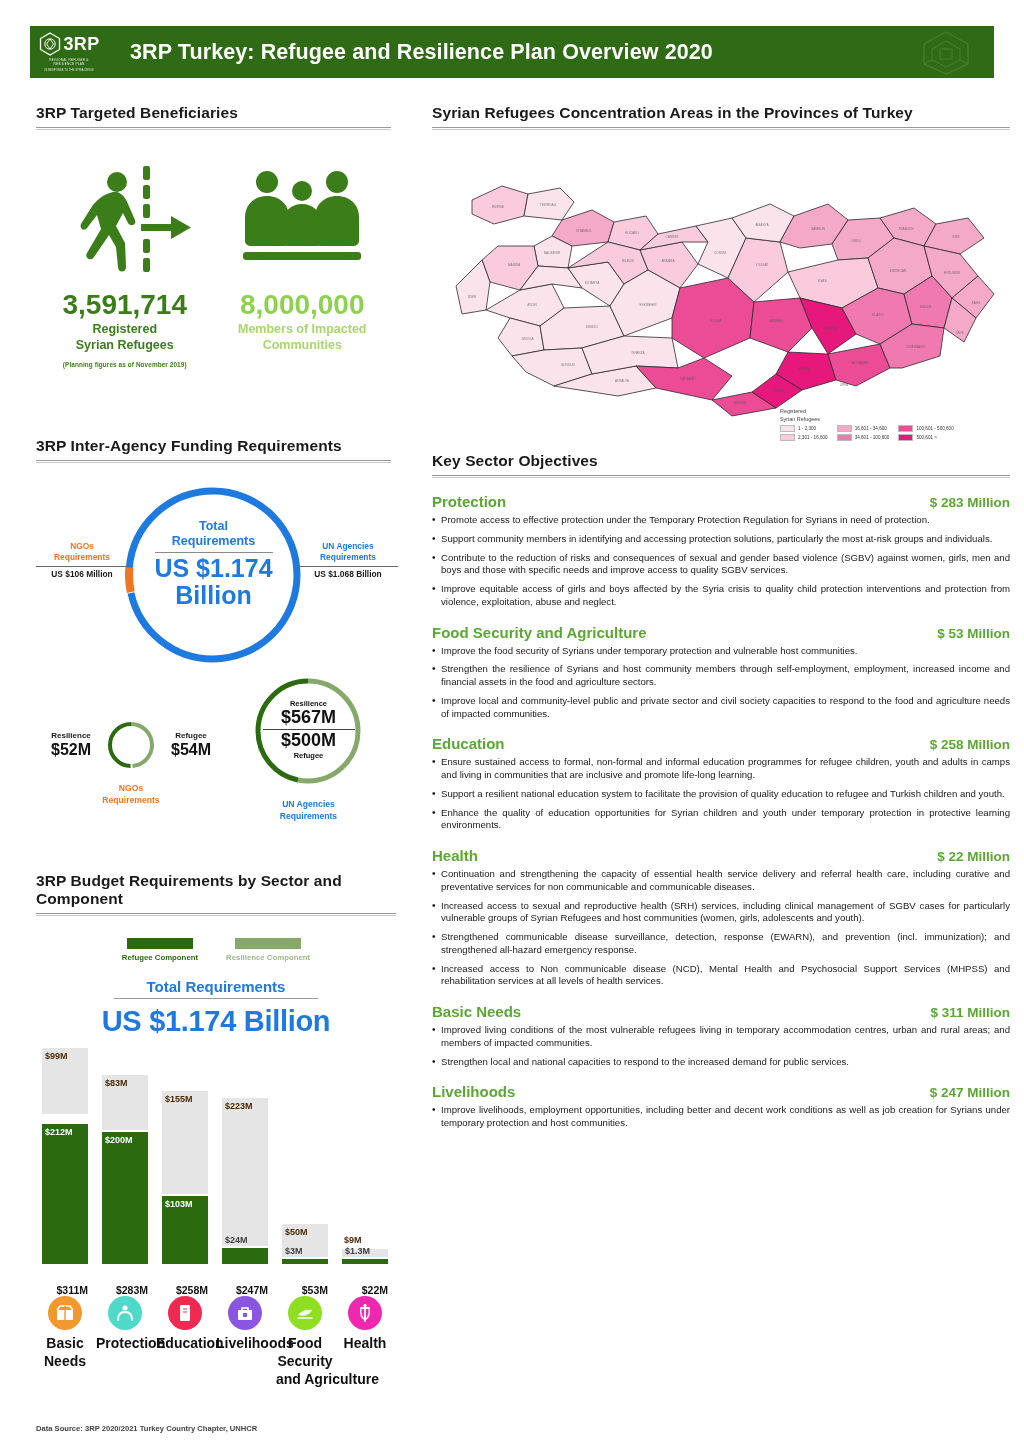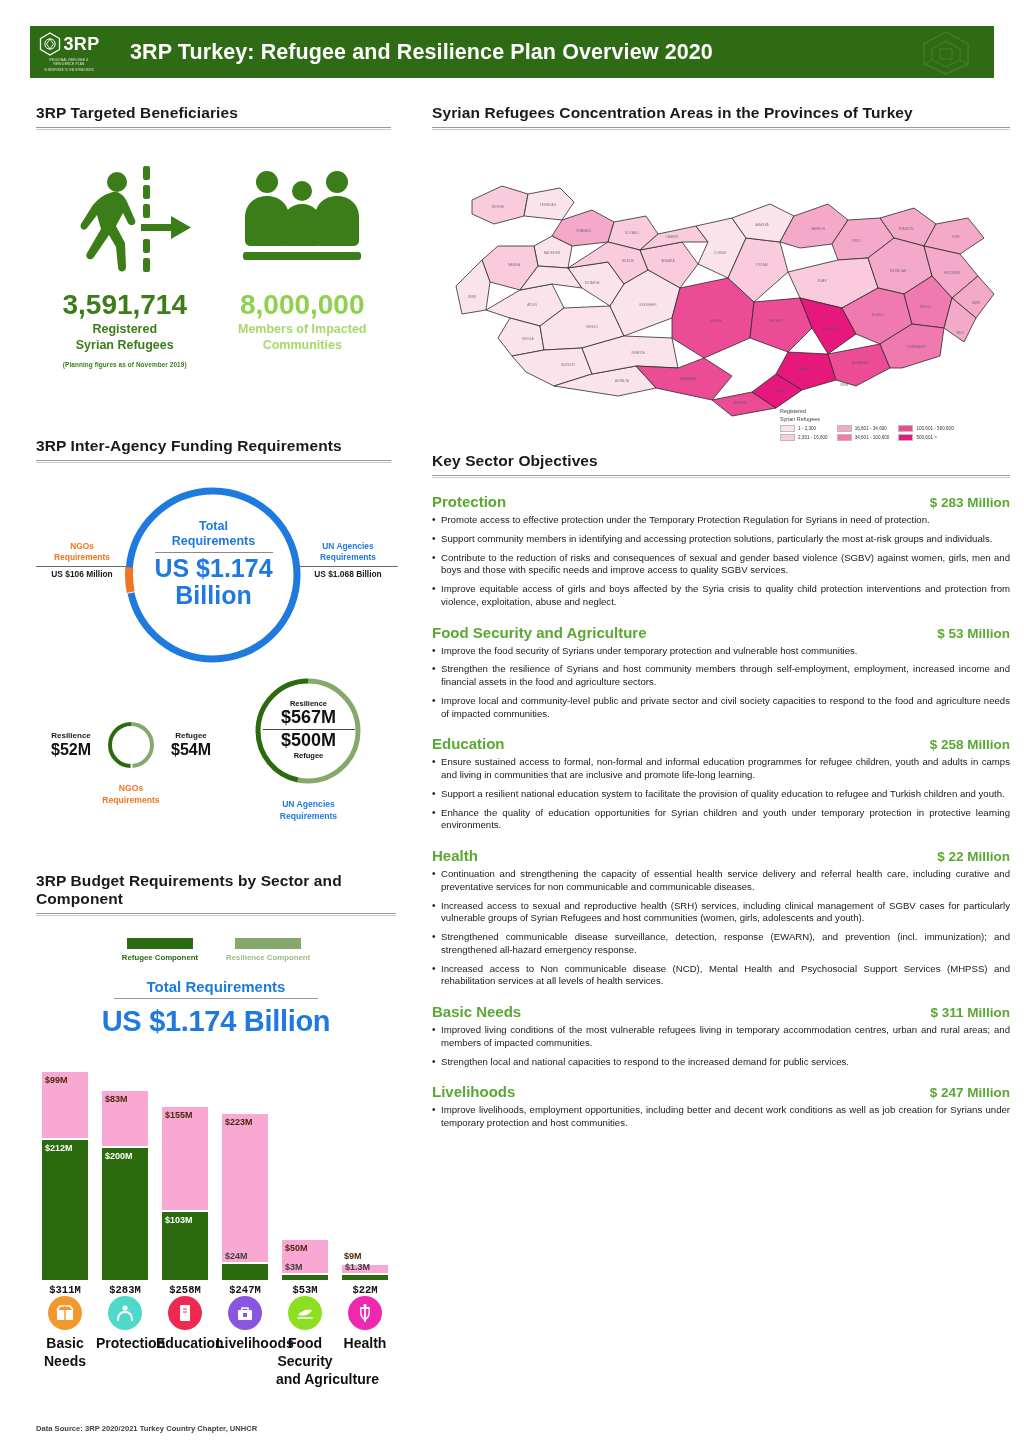--- a/index.html
+++ b/index.html
@@ -96,27 +96,27 @@
   .lg-tx{font-size:7.8px;font-weight:bold;margin-top:4px;}
   .tr-title{text-align:center;margin-top:16px;}
   .tr-t{font-size:15px;font-weight:bold;color:#1f7ae0;display:inline-block;}
   .tr-rule{height:1px;background:#9a9a9a;margin-top:2px;}
   .tr-big{font-size:29px;font-weight:bold;color:#1f7ae0;text-align:center;margin-top:6px;letter-spacing:-.3px;}
 
   .chart{position:relative;height:242px;margin-top:16px;width:360px;}
   .bar-col{position:absolute;bottom:0;}
   .stack{position:relative;width:100%;}
   .seg{position:relative;width:100%;}
-  .seg.res{background:#f9a8d4;margin-top:38px;}
+  .seg.res{background:#e5e5e5;margin-top:38px;}
   .seg.ref{background:#2b6a0e;}
   .seg-lbl{position:absolute;left:3px;top:3px;font-size:9px;font-weight:bold;white-space:nowrap;}
   .seg.res .seg-lbl{color:#4d2a06;}
   .seg.ref .seg-lbl{color:#ffffff;}
   .seg-lbl.above{top:-14px;left:2px;color:#6b3a07;}
-  .total-lbl{font-size:10.5px;font-weight:bold;color:#111;text-align:center;margin-top:4px;white-space:nowrap;font-family:Liberation Mono, monospace;}
+  .total-lbl{font-size:10.5px;font-weight:bold;color:#111;text-align:right;margin-top:20px;white-space:nowrap;}
 
   .icon-row{position:relative;height:104px;width:360px;}
   .icon-cell{position:absolute;text-align:center;}
   .circ{width:34px;height:34px;border-radius:50%;margin:0 auto;display:flex;align-items:center;justify-content:center;}
   .circ svg{display:block;}
   .icon-tx{font-size:14px;font-weight:bold;color:#111;line-height:1.28;margin-top:5px;white-space:nowrap;}
 
   
   .right-col{position:absolute;left:432px;top:104px;width:578px;}
   .map-box{position:relative;width:578px;height:288px;margin-top:12px;}
@@ -331,21 +331,21 @@
       <div class="tr-rule" style="width:204px;margin:2px auto 0;"></div>
     </div>
     <div class="tr-big">US $1.174 Billion</div>
 
     <div class="chart" id="bars">
         <div class="bar-col" style="left: 6px; width: 46px;">
           <div class="stack">
             <div class="seg res" style="height: 65.5756px;">
               <div class="seg-lbl">$99M</div>
             </div>
-            <div class="seg ref" style="height: 140.424px; margin-top: 2px;">
+            <div class="seg ref" style="height: 140.424px; margin-top: 10px;">
               <div class="seg-lbl">$212M</div>
             </div>
           </div>
           <div class="total-lbl">$311M</div>
         </div>
         <div class="bar-col" style="left: 66px; width: 46px;">
           <div class="stack">
             <div class="seg res" style="height: 54.9775px;">
               <div class="seg-lbl">$83M</div>
             </div>

